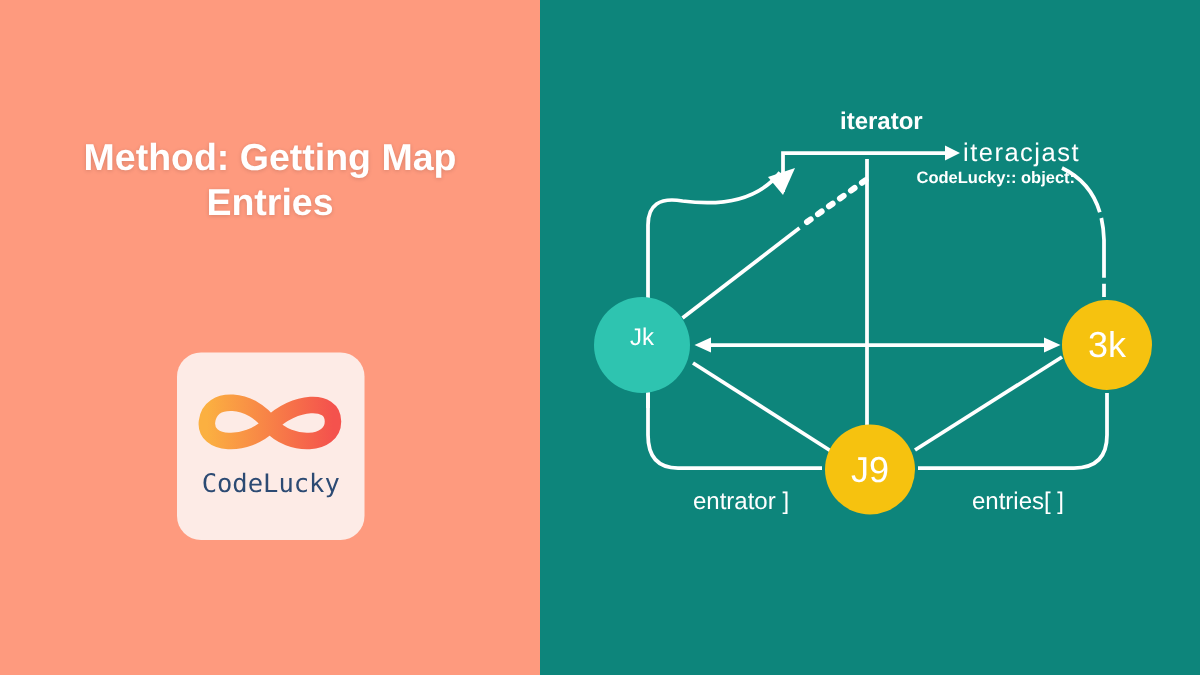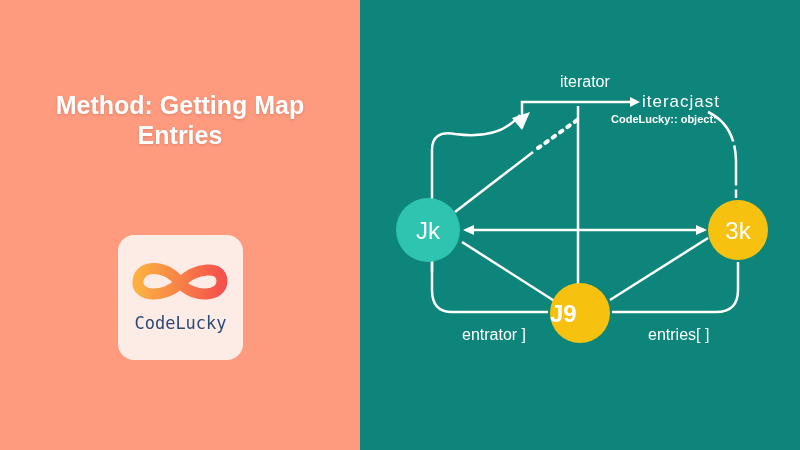--- a/index.html
+++ b/index.html
@@ -62,22 +62,22 @@
     <polygon points="640,102 630,97 630,107"></polygon>
     <polygon points="530,112 512,118 522,130"></polygon>
     <polygon points="463,230 474,225 474,235"></polygon>
     <polygon points="707,230 696,225 696,235"></polygon>
   </g>
   <circle cx="428" cy="230" r="32" fill="#2ec4b0"></circle>
   <circle cx="738" cy="230" r="30" fill="#f6c20f"></circle>
   <circle cx="580" cy="313" r="30" fill="#f6c20f"></circle>
 </svg>
 
-<div class="lbl" style="left:560px;top:73px;font-size:16px;font-weight:normal;">iterator</div>
+<div class="lbl" style="left:560px;top:73px;font-size:16px;font-weight:bold;">iterator</div>
 <div class="lbl" style="left:642px;top:92px;font-size:17px;letter-spacing:1px;">iteracjast</div>
 <div class="lbl" style="left:611px;top:113px;font-size:11px;font-weight:bold;">CodeLucky:: object:</div>
 
-<div class="lbl" style="left:396px;top:217px;width:64px;text-align:center;font-size:24px;">Jk</div>
+<div class="lbl" style="left:396px;top:217px;width:64px;text-align:center;font-size:16px;">Jk</div>
 <div class="lbl" style="left:708px;top:217px;width:60px;text-align:center;font-size:24px;">3k</div>
-<div class="lbl" style="left:550px;top:300px;width:60px;font-size:24px;font-weight:bold;">J9</div>
+<div class="lbl" style="left:550px;top:300px;width:60px;text-align:center;font-size:24px;font-weight:normal;">J9</div>
 
 <div class="lbl" style="left:462px;top:326px;font-size:16px;">entrator ]</div>
 <div class="lbl" style="left:648px;top:326px;font-size:16px;">entries[ ]</div>
 
 </body></html>

